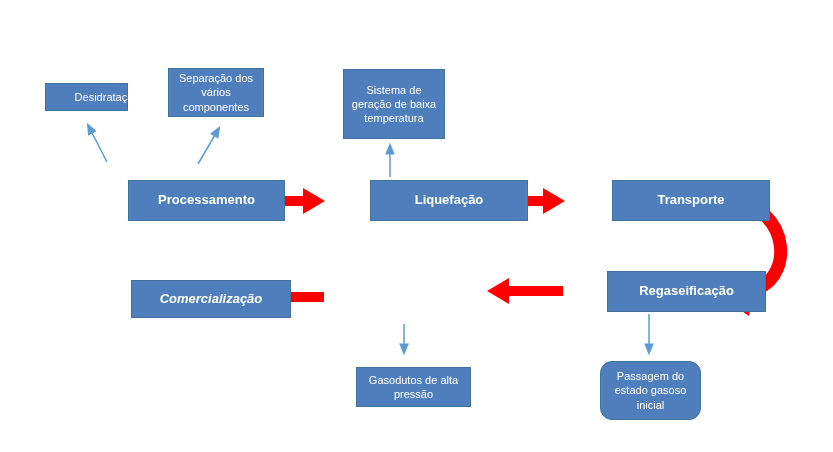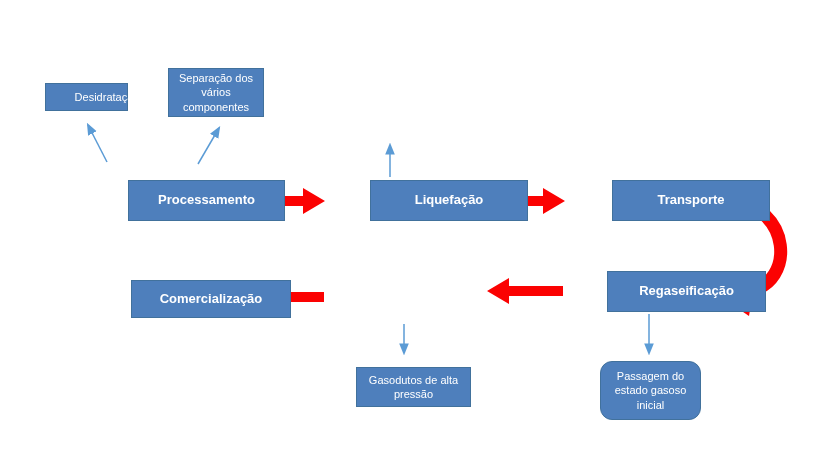--- a/index.html
+++ b/index.html
@@ -85,39 +85,42 @@
   </svg>
 
   <div class="box small" style="left:45px; top:83px; width:83px; height:28px;padding-left:45px;">
     <span>Desidratação</span>
   </div>
 
   <div class="box small" style="left:168px; top:68px; width:96px; height:49px;">
     <span>Separação dos vários componentes</span>
   </div>
 
+  <div class="box small" style="left:343px; top:69px; width:102px; height:70px;">
+    <span>Sistema de geração de baixa temperatura</span>
+  </div>
 
   <div class="box main" style="left:85px; top:180px; width:157px; height:41px;">
     <span>Processamento</span>
   </div>
 
   <div class="box main" style="left:327px; top:180px; width:158px; height:41px;">
     <span>Liquefação</span>
   </div>
 
   <div class="box main" style="left:569px; top:180px; width:158px; height:41px;">
     <span>Transporte</span>
   </div>
 
   <div class="box main" style="left:564px; top:271px; width:159px; height:41px;">
     <span>Regaseificação</span>
   </div>
 
 
-  <div class="box main" style="left:88px; top:280px; width:160px; height:38px;">
+  <div class="box main" style="left:88px; top:280px; width:160px; height:38px;font-style:italic;">
     <span>Comercialização</span>
   </div>
 
   <div class="box small" style="left:356px; top:367px; width:115px; height:40px;">
     <span>Gasodutos de alta pressão</span>
   </div>
 
   <div class="box small" style="left:600px; top:361px; width:101px; height:59px;border-radius:12px;">
     <span>Passagem do estado gasoso inicial</span>
   </div>

